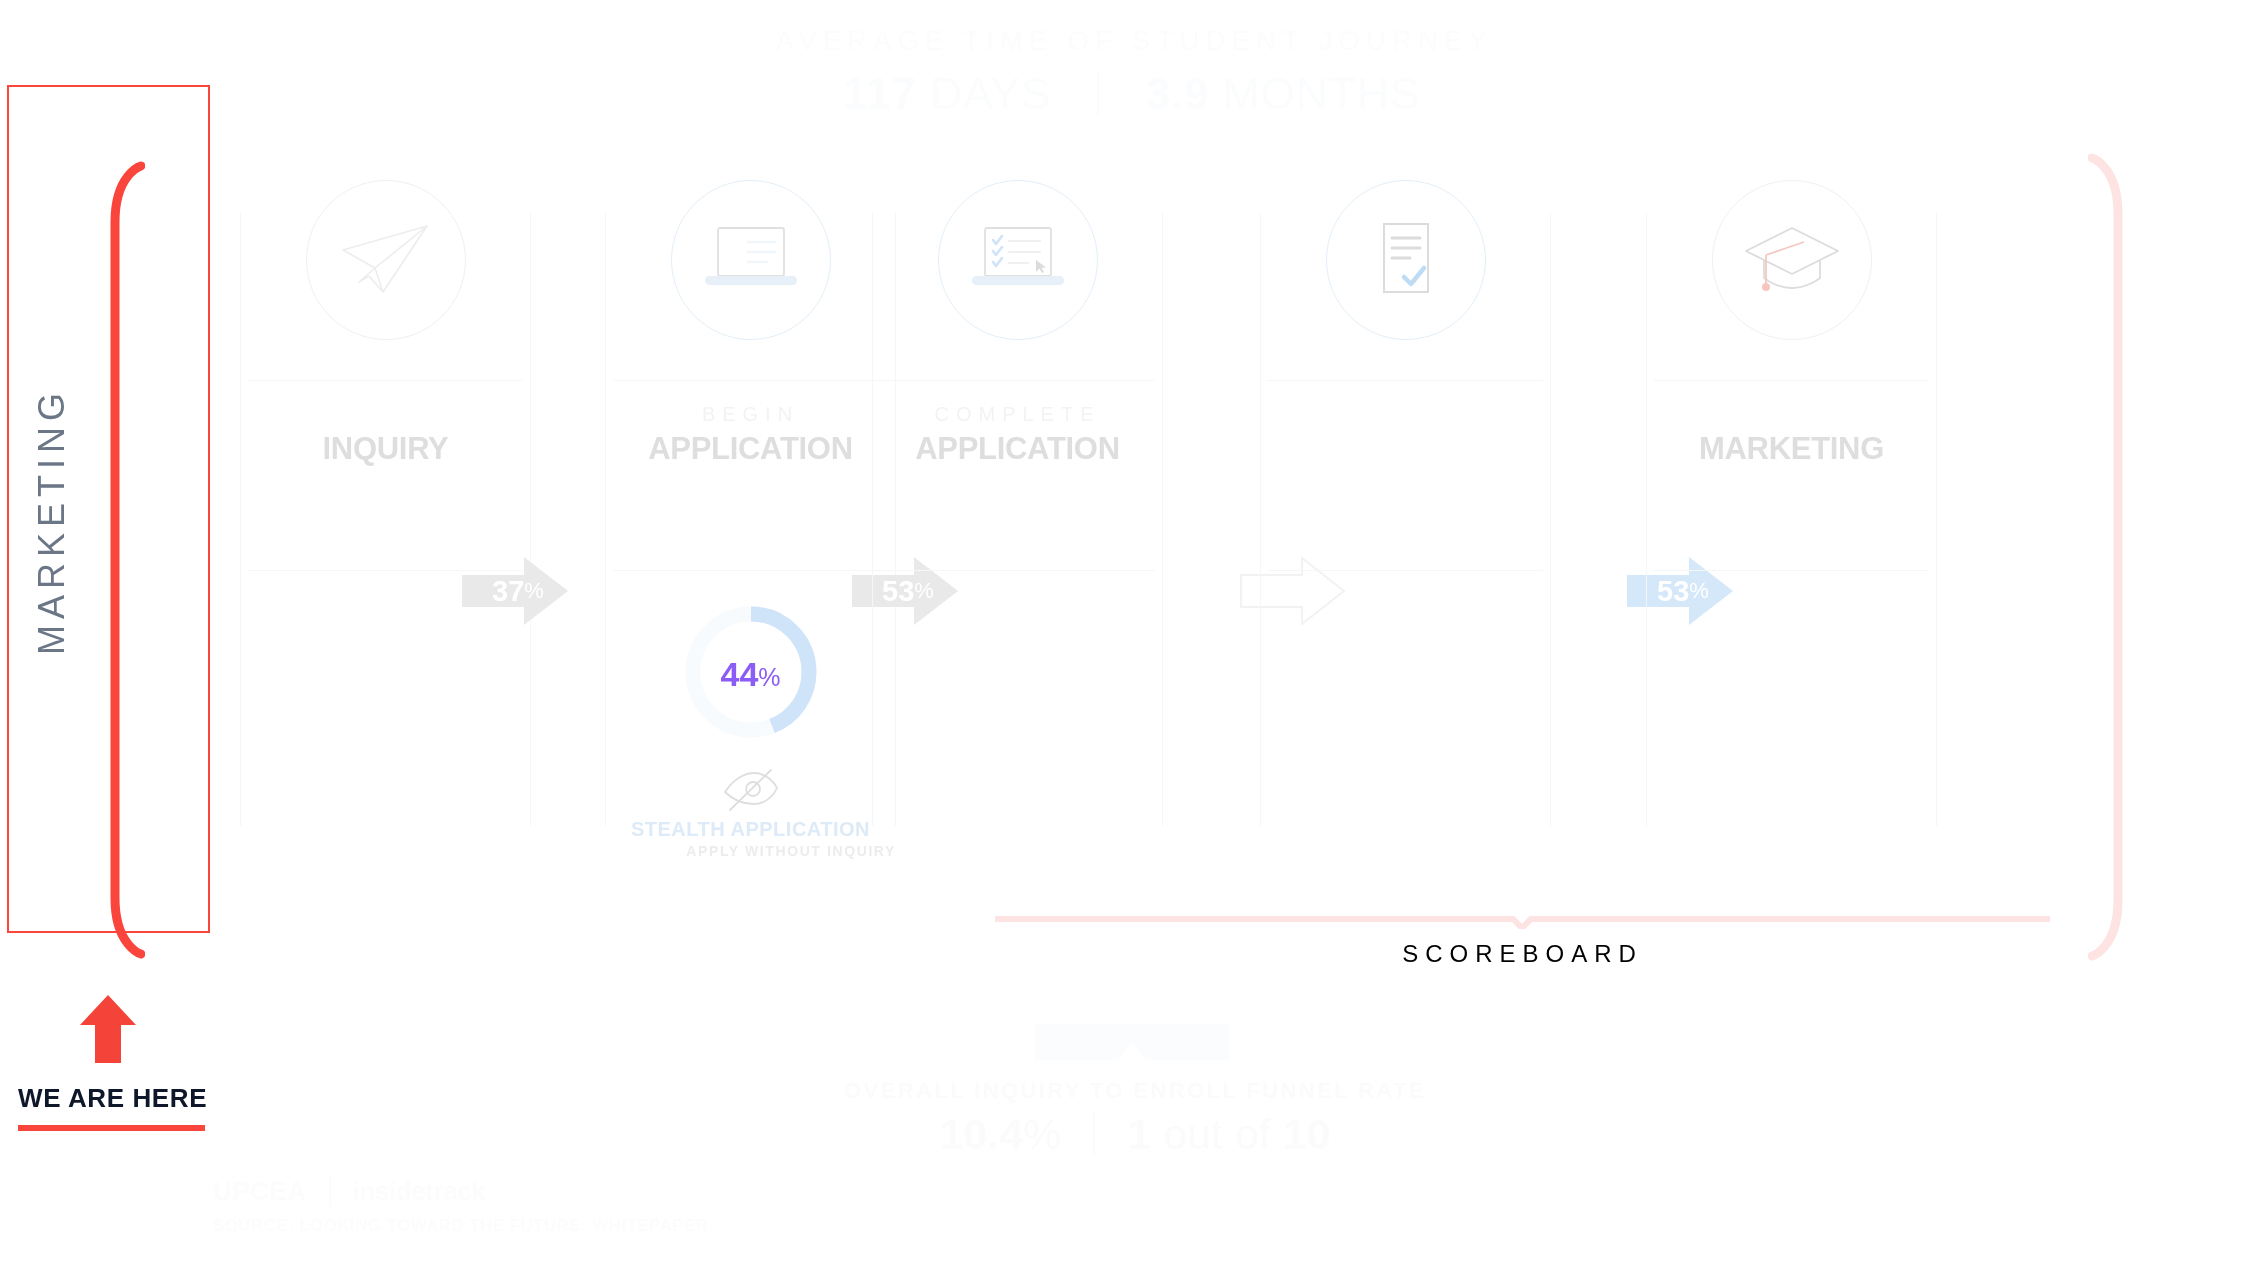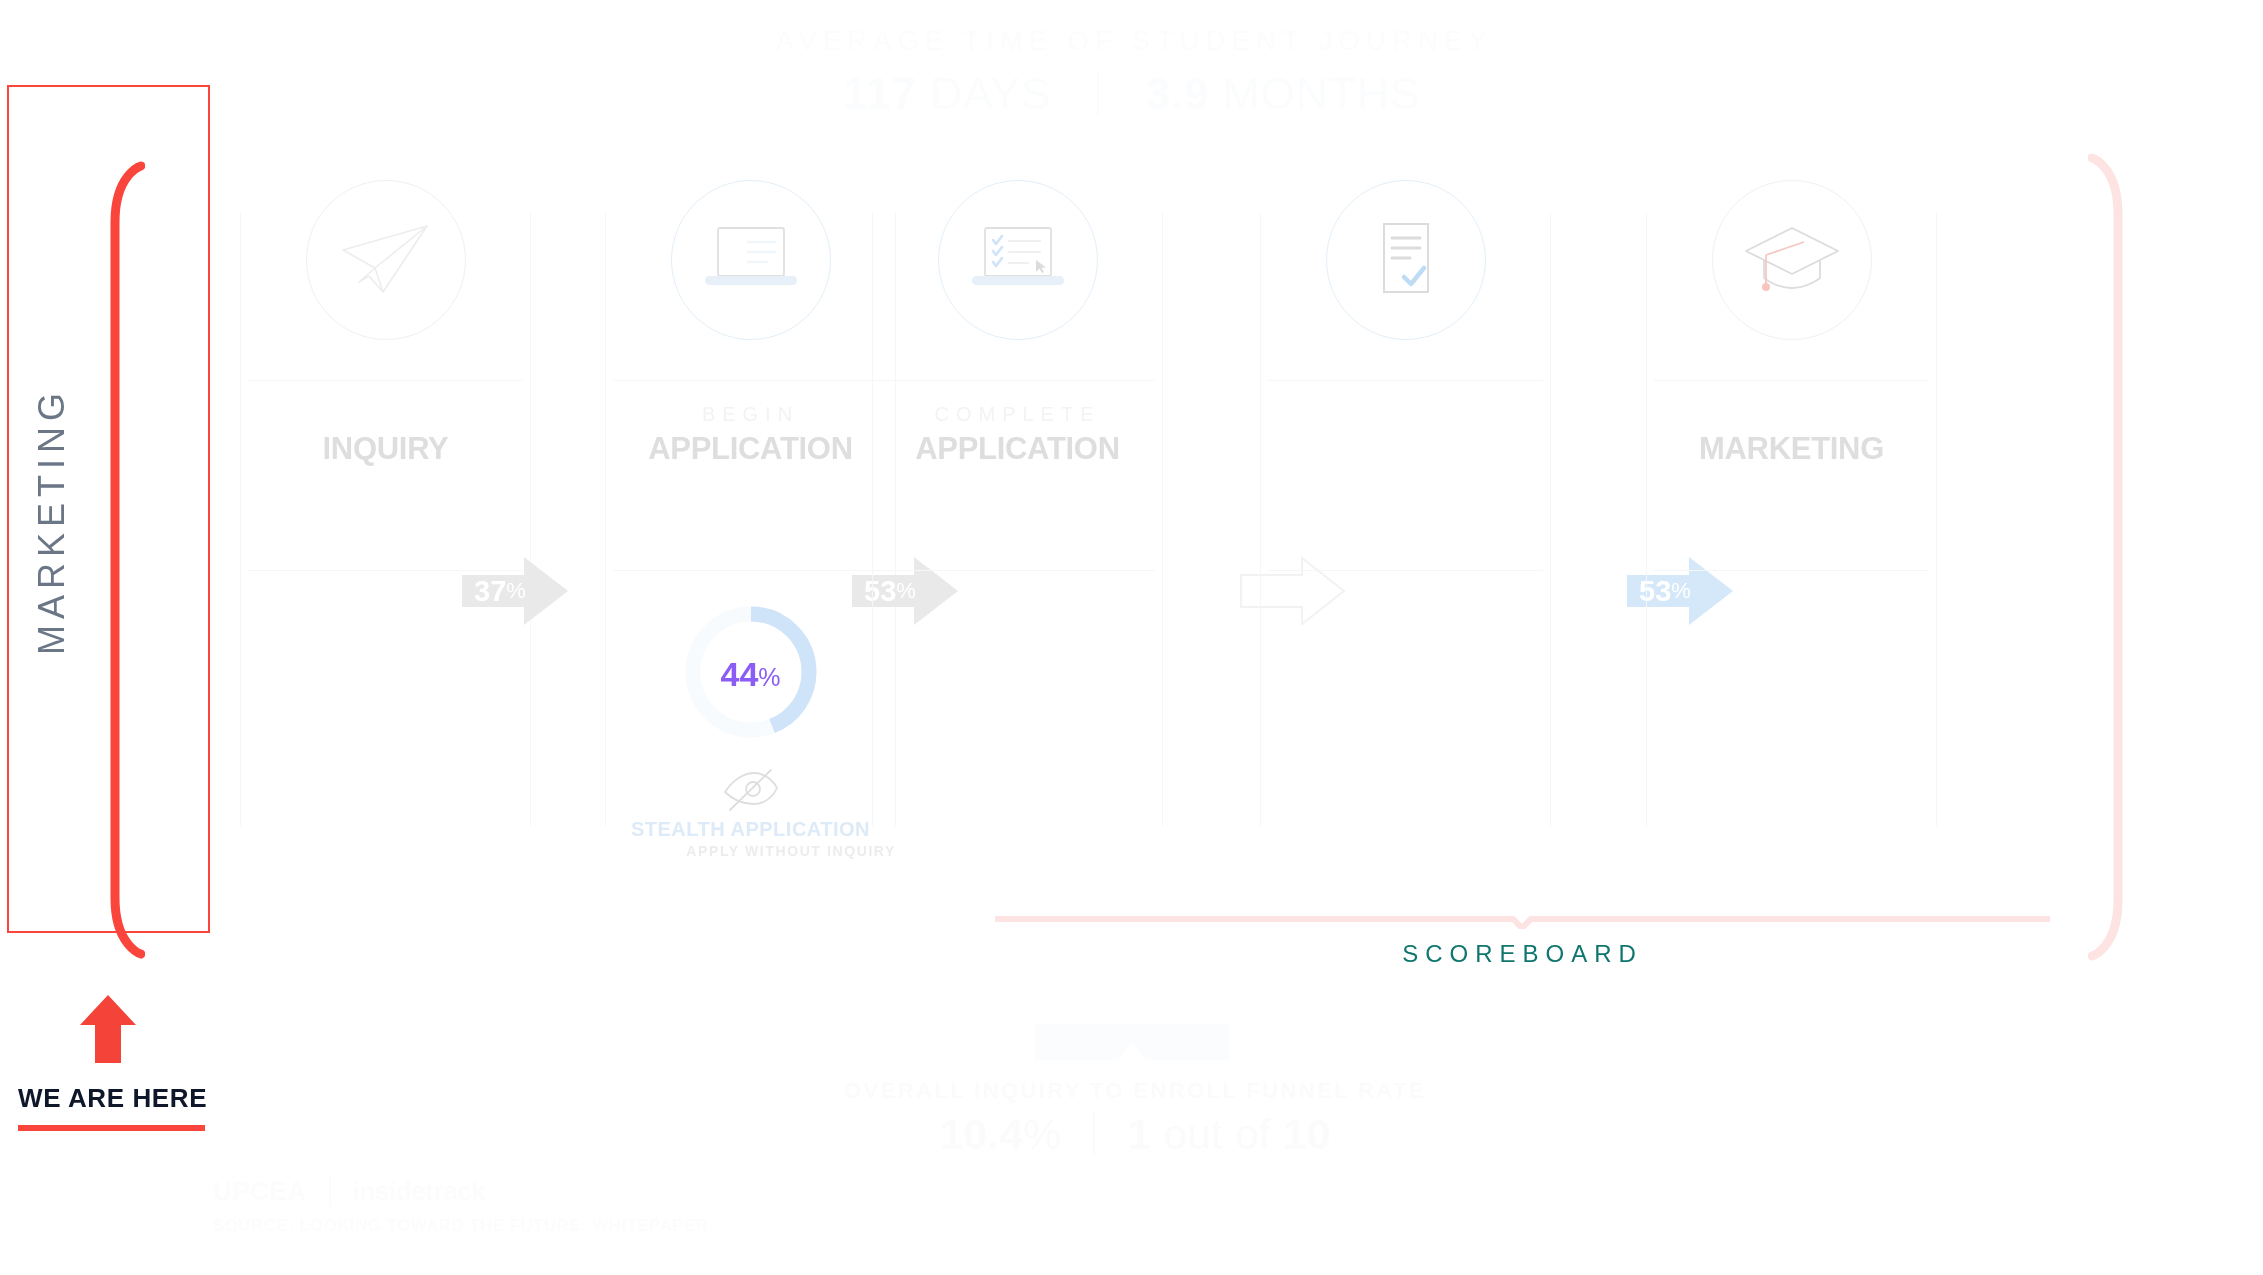--- a/index.html
+++ b/index.html
@@ -112,30 +112,30 @@
   .stealth-2 {
     position:absolute; left:0; right:0; top:663px; text-align:right;
     font-size:14px; font-weight:700; letter-spacing:1.6px; color:#ececec;
   }
 
   
   .fl-arrow { position:absolute; top:0; }
   .fl-arrow .lbl {
     position:absolute; left:0; top:0; width:100%; height:100%;
     display:flex; align-items:center; justify-content:flex-start;
-    padding-left:12px;
+    padding-left:30px;
     color:#ffffff; font-weight:800; font-size:29px; letter-spacing:0px;
   }
   .fl-arrow .lbl .pct { font-weight:400; font-size:22px; }
 
   
   .sb-bracket { position:absolute; left:995px; top:915px; width:1055px; height:14px; }
   .sb-label {
     position:absolute; left:995px; top:940px; width:1055px; text-align:center;
-    font-size:24px; letter-spacing:7px; color:#0f766e; font-weight:400;
+    font-size:24px; letter-spacing:7px; color:#000000; font-weight:400;
   }
   .sb-banner { position:absolute; left:1035px; top:1024px; width:195px; height:36px; }
   .sb-kicker {
     position:absolute; left:760px; top:1078px; width:750px; text-align:center;
     font-size:22px; letter-spacing:2.4px; color:#fbfbfc; font-weight:700;
   }
   .sb-row {
     position:absolute; left:760px; top:1112px; width:750px;
     display:flex; align-items:center; justify-content:center; line-height:1;
   }

